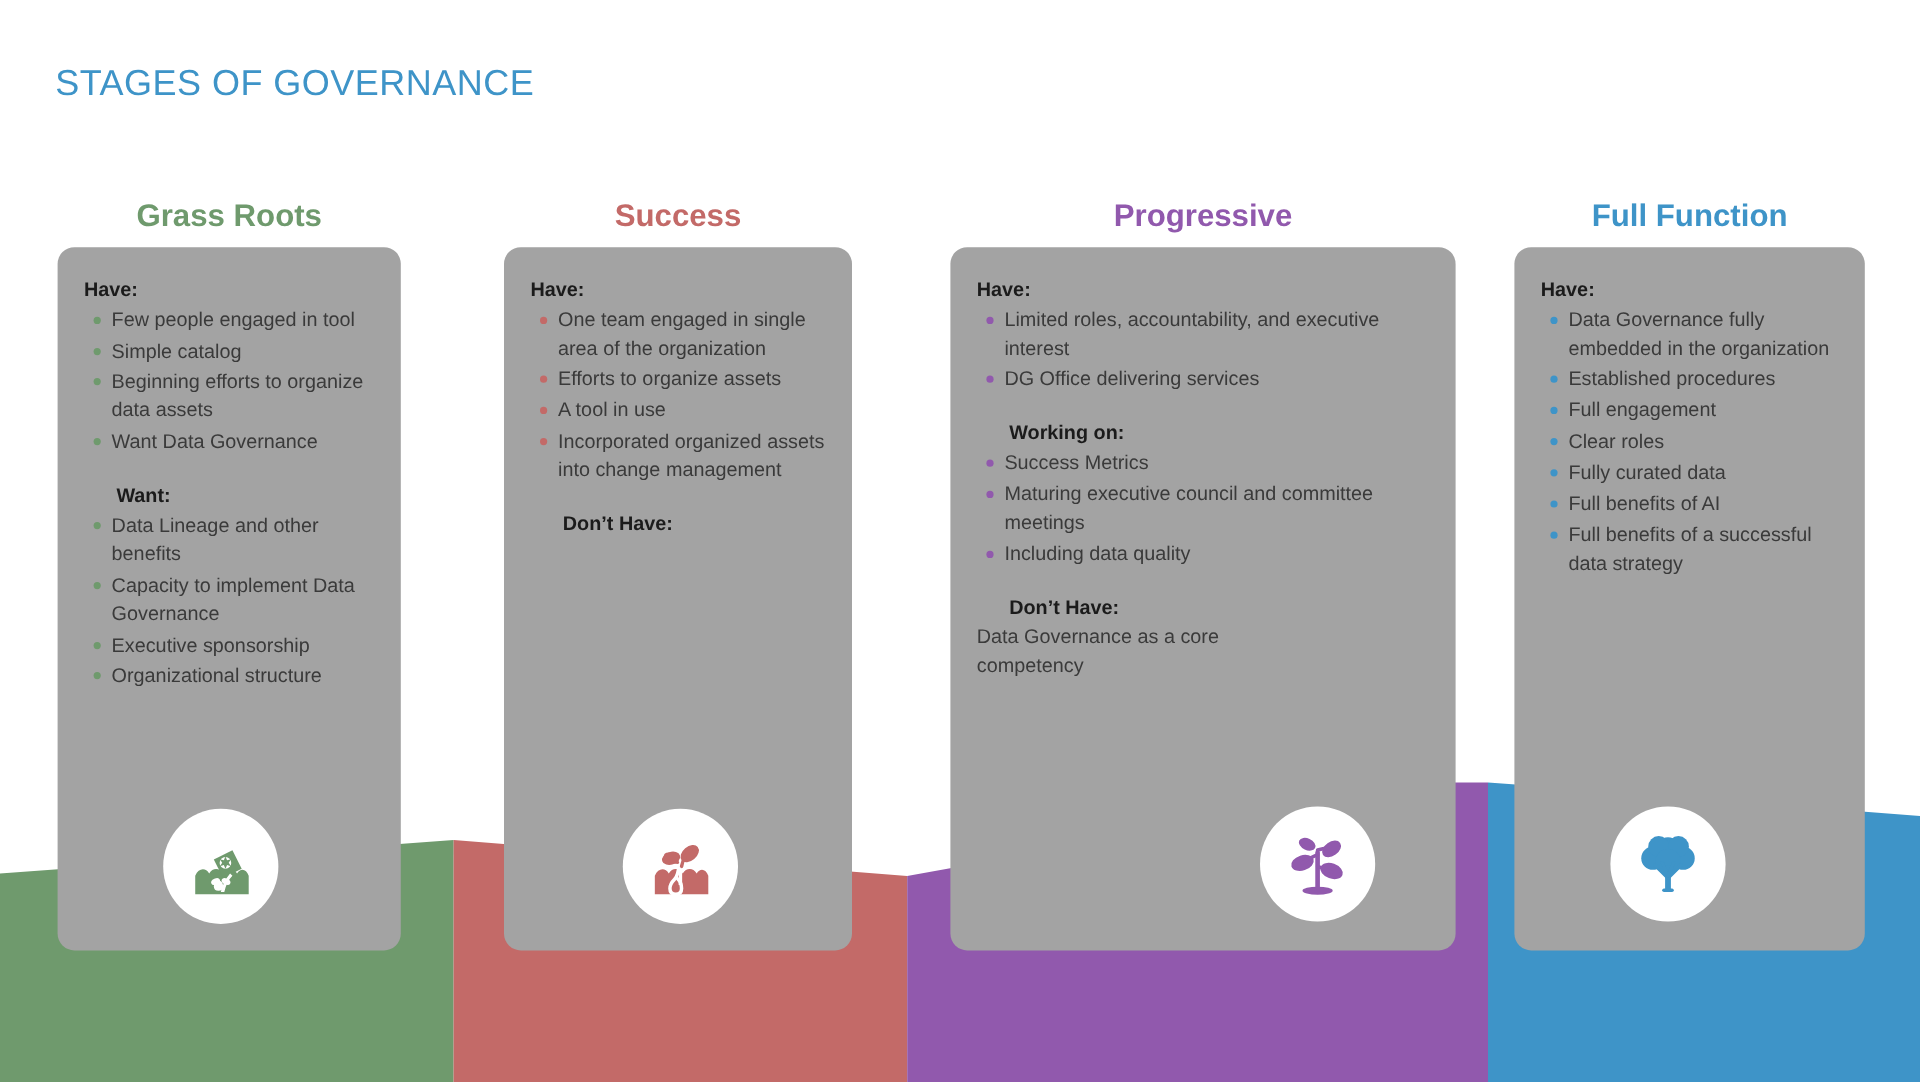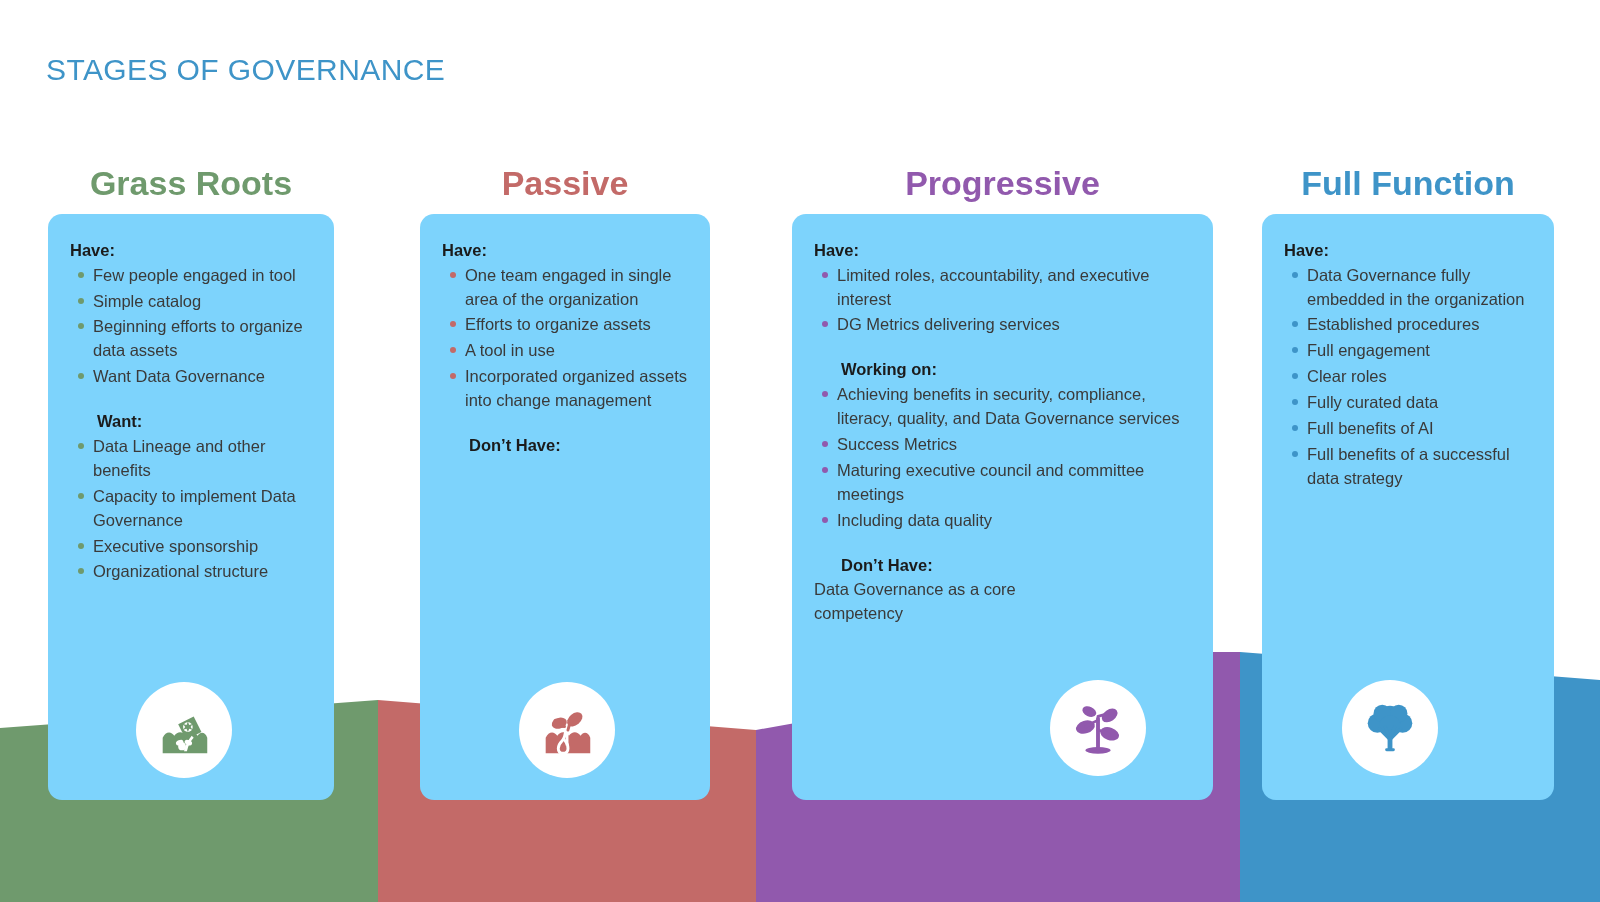--- a/index.html
+++ b/index.html
@@ -12,25 +12,25 @@
   .landscape{position:absolute;left:0;top:0;width:1600px;height:902px;z-index:0;}
   
   .title{
     position:absolute;left:46px;top:53px;z-index:5;
     font-size:30px;font-weight:normal;letter-spacing:.4px;
     color:#3E94C8;
   }
   
   .col{position:absolute;z-index:4;}
   .col-head{
-    text-align:center;font-size:34px;font-weight:bold;
+    text-align:center;font-size:26px;font-weight:bold;
     margin:0 0 14px 0;line-height:1;
   }
   .card{
-    background:#7dd3fc;border-radius:14px;position:relative;
+    background:#a3a3a3;border-radius:14px;position:relative;
     box-sizing:border-box;padding:26px 22px 22px 22px;
   }
   .sec-title{
     font-size:16.5px;font-weight:bold;color:#1b1b1b;
     margin:0 0 3px 0;line-height:1.25;
   }
   .sec-title.spaced{margin-top:22px;margin-left:27px;}
   ul.bullets{list-style:none;margin:0 0 0 0;padding:0;}
   ul.bullets li{
     position:relative;padding-left:23px;
@@ -100,21 +100,21 @@
           <path d="M30 44 q-4 1 -4 5 q0 4 4 4 q4 0 4-4 q0-4 -4-5 z" fill="#FFFFFF"></path>
           <ellipse cx="27.5" cy="45" rx="4" ry="2.6" transform="rotate(-25 27.5 45)" fill="#FFFFFF"></ellipse>
           <ellipse cx="36.5" cy="45" rx="4" ry="2.6" transform="rotate(25 36.5 45)" fill="#FFFFFF"></ellipse>
         </g>
       </svg>
     </div>
   </div>
 </div>
 
 <div class="col c-red" style="left:420px;top:166px;width:290px;">
-  <div class="col-head">Passive</div>
+  <div class="col-head">Success</div>
   <div class="card" style="height:586px;">
     <div class="sec-title">Have:</div>
     <ul class="bullets">
       <li>One team engaged in single area of the organization</li>
       <li>Efforts to organize assets</li>
       <li>A tool in use</li>
       <li>Incorporated organized assets into change management</li>
     </ul>
     <div class="sec-title spaced">Don’t Have:</div>
     <div class="icon-badge" style="left:99px;bottom:22px;">
@@ -132,25 +132,24 @@
     </div>
   </div>
 </div>
 
 <div class="col c-purple" style="left:792px;top:166px;width:421px;">
   <div class="col-head">Progressive</div>
   <div class="card" style="height:586px;">
     <div class="sec-title">Have:</div>
     <ul class="bullets">
       <li>Limited roles, accountability, and executive interest</li>
-      <li>DG Metrics delivering services</li>
+      <li>DG Office delivering services</li>
     </ul>
     <div class="sec-title spaced">Working on:</div>
     <ul class="bullets">
-      <li>Achieving benefits in security, compliance, literacy, quality, and Data Governance services</li>
       <li>Success Metrics</li>
       <li>Maturing executive council and committee meetings</li>
       <li>Including data quality</li>
     </ul>
     <div class="sec-title spaced">Don’t Have:</div>
     <p class="plain" style="max-width:215px;">Data Governance as a core competency</p>
     <div class="icon-badge" style="left:258px;bottom:24px;">
       <svg width="62" height="62" viewBox="0 0 64 64">
         <g fill="#9159AD">
           <ellipse cx="32" cy="55" rx="13" ry="3.5"></ellipse>

